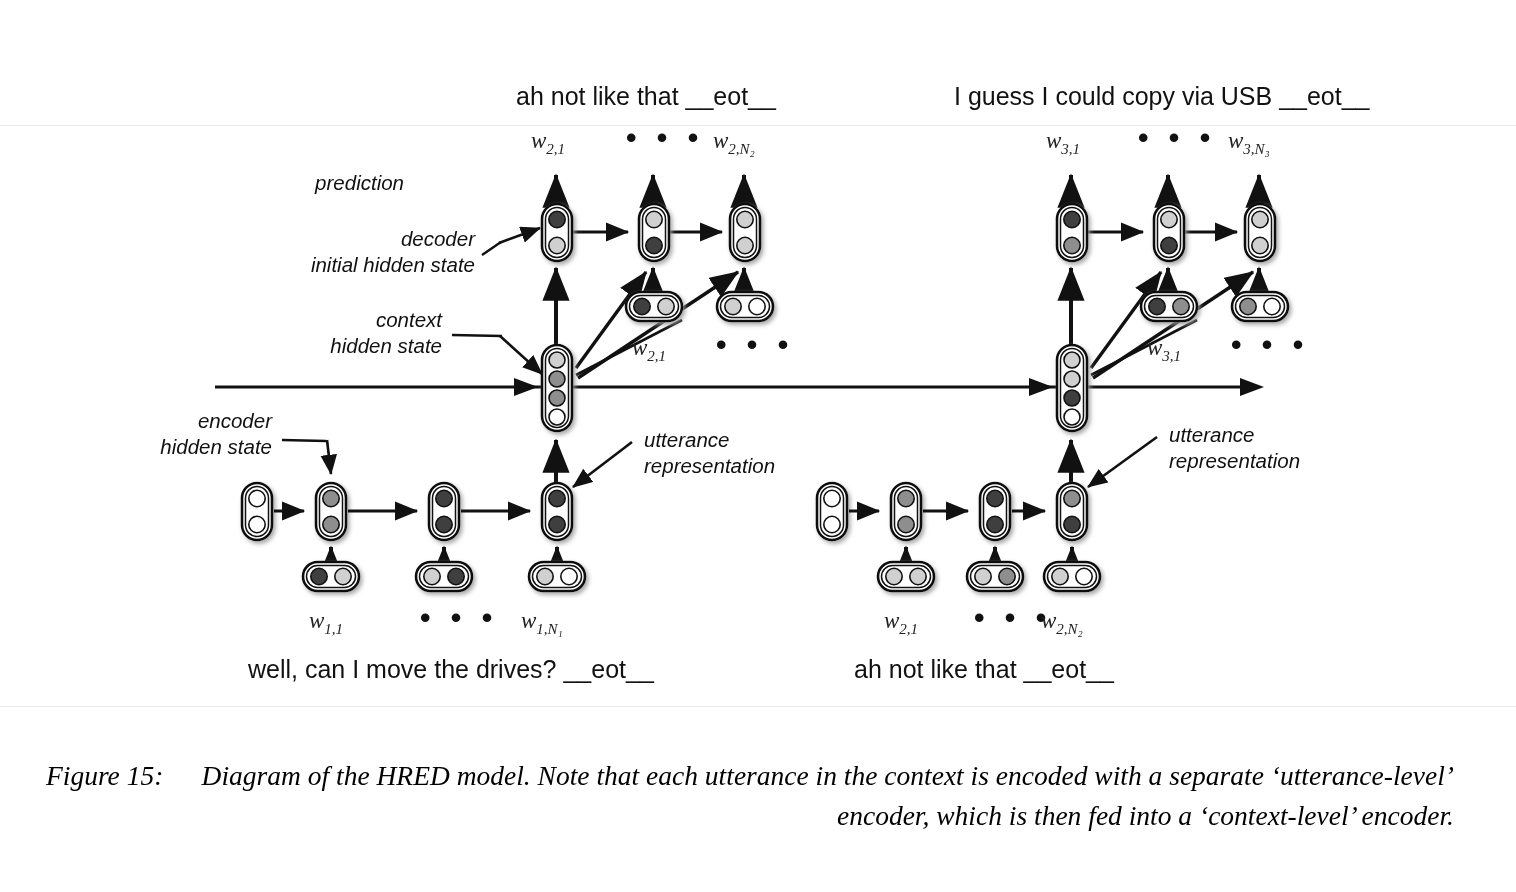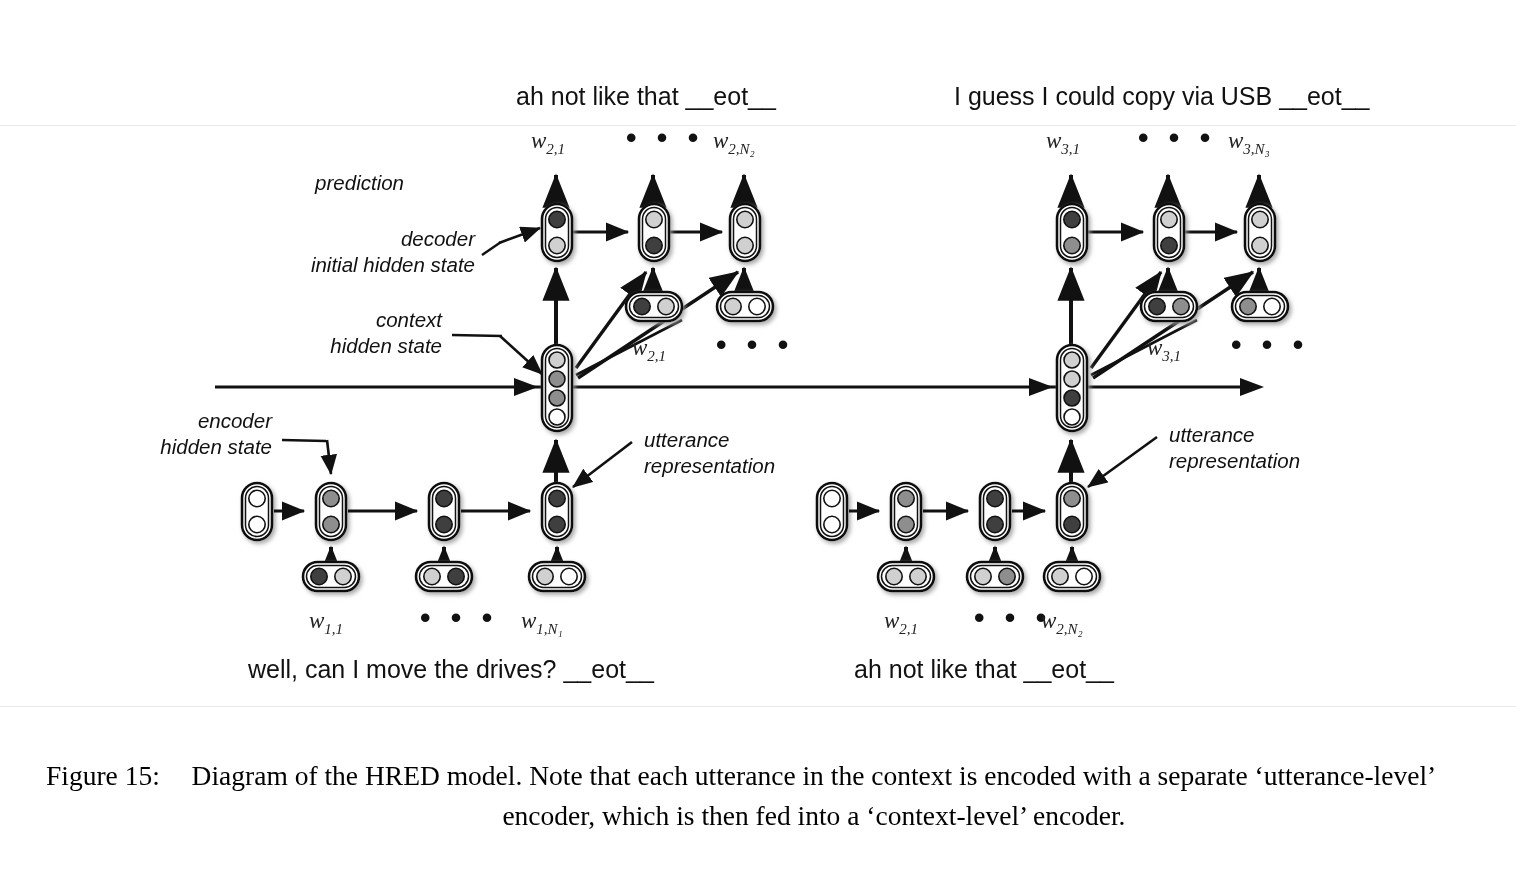--- a/index.html
+++ b/index.html
@@ -6,23 +6,23 @@
   body{width:1516px;height:892px;overflow:hidden;font-family:"Liberation Sans",sans-serif;color:#000;}
   #root{position:relative;width:1516px;height:892px;background:#fff;}
   #figure-area{position:absolute;left:16px;top:0;width:1516px;height:740px;}
   svg#diagram{display:block;width:1516px;height:740px;}
   .utt-text{font-family:"Liberation Sans",sans-serif;font-size:25px;fill:#111;}
   .annot{font-family:"Liberation Sans",sans-serif;font-size:20.5px;font-style:italic;fill:#111;}
   .wlabel{font-family:"Liberation Serif",serif;font-size:23px;font-style:italic;fill:#222;}
   .wsub{font-size:15px;}
   .dots{font-family:"Liberation Sans",sans-serif;font-size:30px;font-weight:bold;fill:#111;letter-spacing:6px;}
   #caption{position:absolute;left:0;top:742px;width:1516px;height:150px;}
-  .cap-wrap{display:flex;padding:14px 62px 0 46px;}
+  .cap-wrap{display:flex;padding:14px 62px 0 46px;font-style:italic;}
   .cap-label{font-family:"Liberation Serif",serif;font-size:27.5px;white-space:nowrap;padding-right:14px;line-height:1.45;}
-  .cap-body{font-family:"Liberation Serif",serif;font-size:27.5px;line-height:1.45;text-align:center;max-width:1290px;}
+  .cap-body{font-family:"Liberation Serif",serif;font-size:27.5px;line-height:1.45;text-align:right;max-width:1290px;}
   .hairline{position:absolute;left:0;width:1516px;height:1px;background:#e9e9e9;}
 </style>
 </head>
 <body>
 
 <div id="root">
 
   <div id="figure-area">
     <svg id="diagram" viewBox="0 0 1516 740" xmlns="http://www.w3.org/2000/svg">
       <defs>

